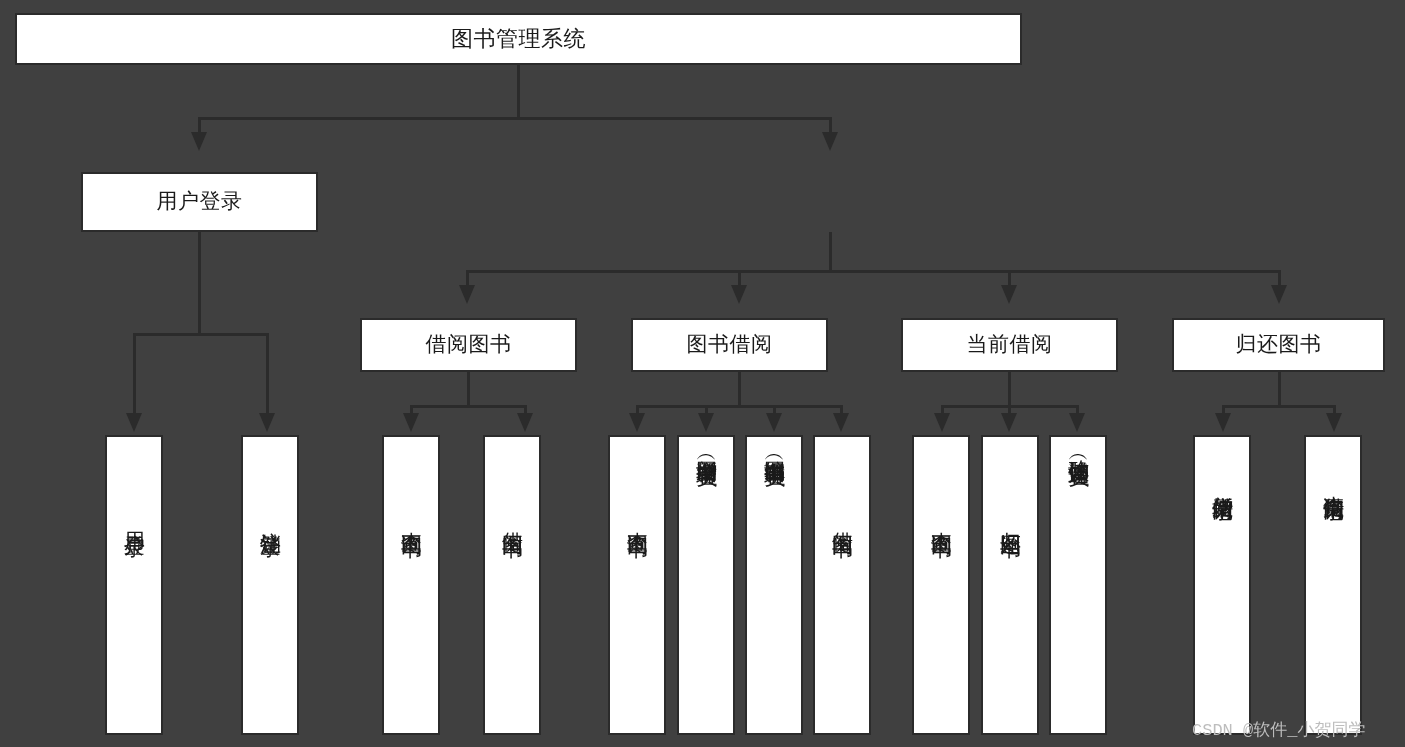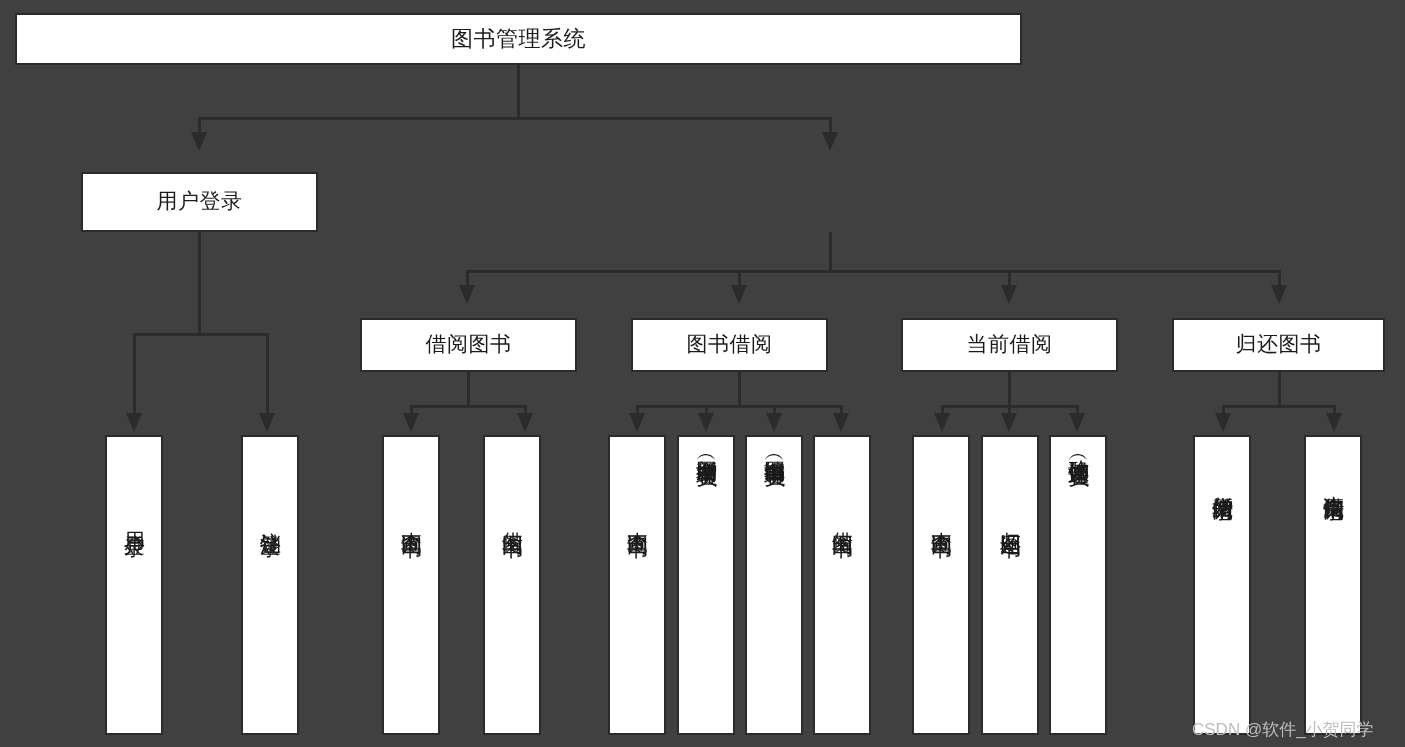--- a/index.html
+++ b/index.html
@@ -72,21 +72,21 @@
     border-right: 8px solid transparent;
     border-top: 19px solid #2b2b2b;
   }
   
   .watermark {
     position: absolute;
     font-size: 17px;
     color: #bdbdbd;
     white-space: nowrap;
     user-select: none;
-    font-family: Liberation Sans, sans-serif;
+    font-family: Liberation Mono, monospace;
   }
 </style>
 </head>
 <body>
 
 <div id="canvas">
 
   <div class="node root" style="left:15px; top:13px; width:1007px; height:52px;">
     <span class="label">图书管理系统</span>
   </div>

